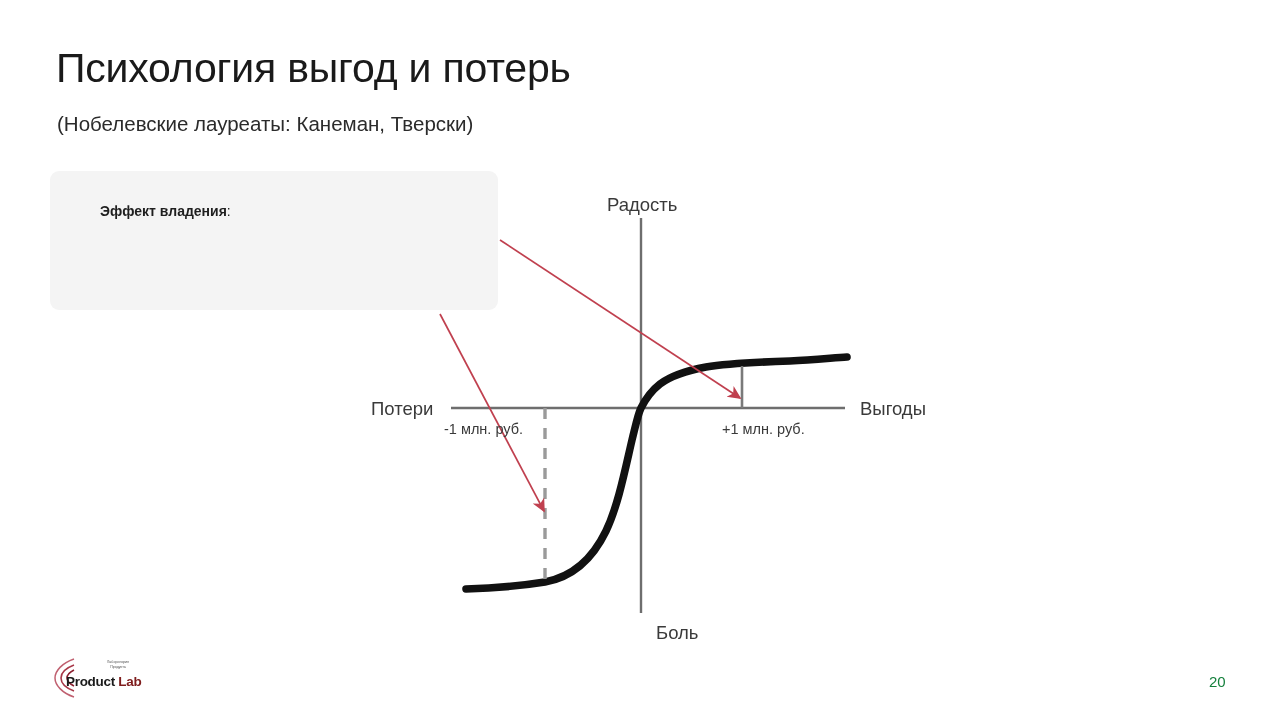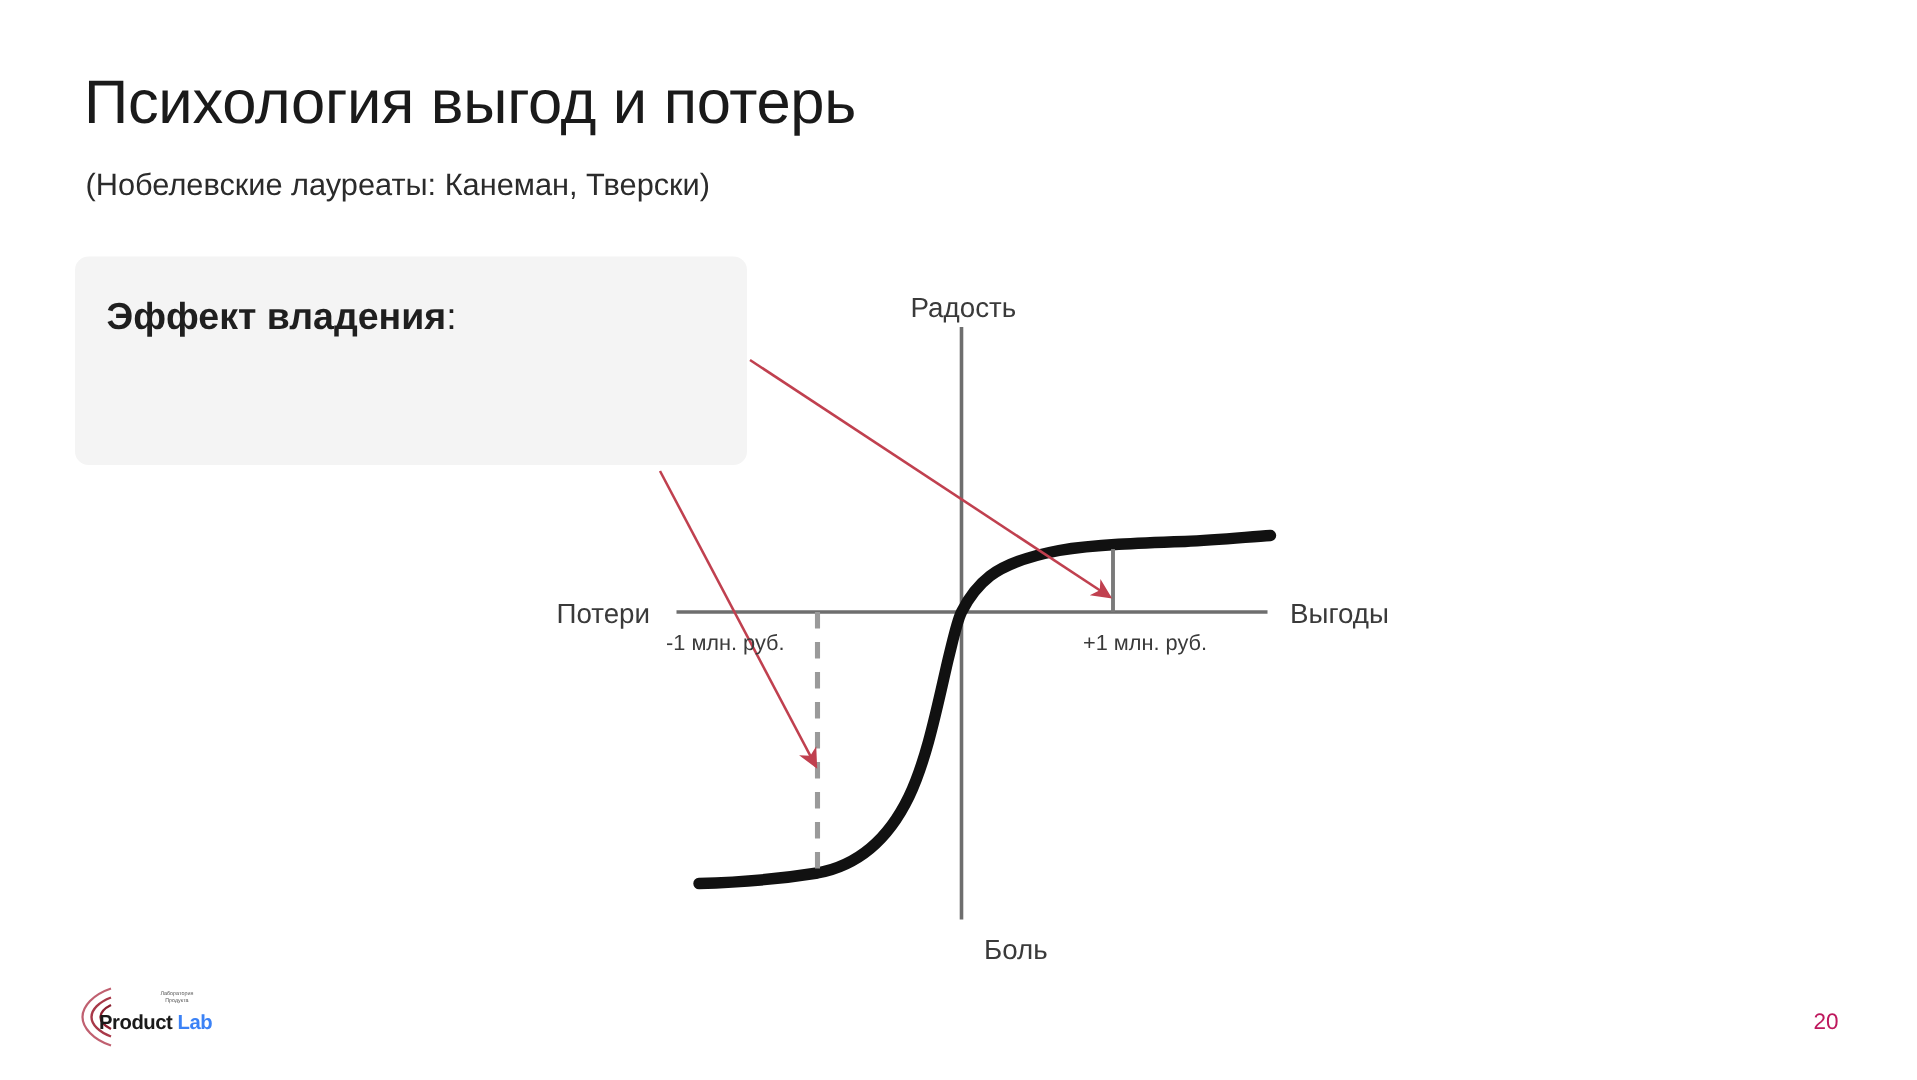--- a/index.html
+++ b/index.html
@@ -52,24 +52,25 @@
     background: #f4f4f4;
     border-radius: 9px;
   }
   #callout-inner {
     position: absolute;
     left: 21px;
     top: 27px;
     right: 14px;
   }
   .callout-line {
-    font-size: 25px;
+    font-size: 14px;
     line-height: 27.5px;
     color: #1f1f1f;
     white-space: nowrap;
+    margin-left: 29px;
   }
   .strong { font-weight: 700; }
   .accent { color: #c9626e; }
 
   
   #chart-area {
     position: absolute;
     left: 0;
     top: 0;
     width: 1278px;
@@ -107,37 +108,37 @@
   #logo-wordmark {
     position: absolute;
     left: 14px;
     top: 18px;
     font-size: 13.5px;
     font-weight: 700;
     letter-spacing: -0.3px;
     color: #1a1a1a;
     white-space: nowrap;
   }
-  #logo-wordmark .lab { color: #3b82f6; font-weight: 700; }
+  #logo-wordmark .lab { color: #7f1d1d; font-weight: 700; }
   #logo-tagline {
     position: absolute;
     left: 55px;
     top: 4px;
     font-size: 3.6px;
     line-height: 4.6px;
     color: #555555;
     white-space: nowrap;
     text-align: center;
   }
   #page-number {
     position: absolute;
     left: 1209px;
     top: 673px;
     font-size: 15px;
-    color: #be185d;
+    color: #15803d;
   }
 </style>
 </head>
 <body>
 
 <div id="slide-title">Психология выгод и потерь</div>
 
 <div id="slide-subtitle">(Нобелевские лауреаты: Канеман, Тверски)</div>
 
 <div id="callout-box">

